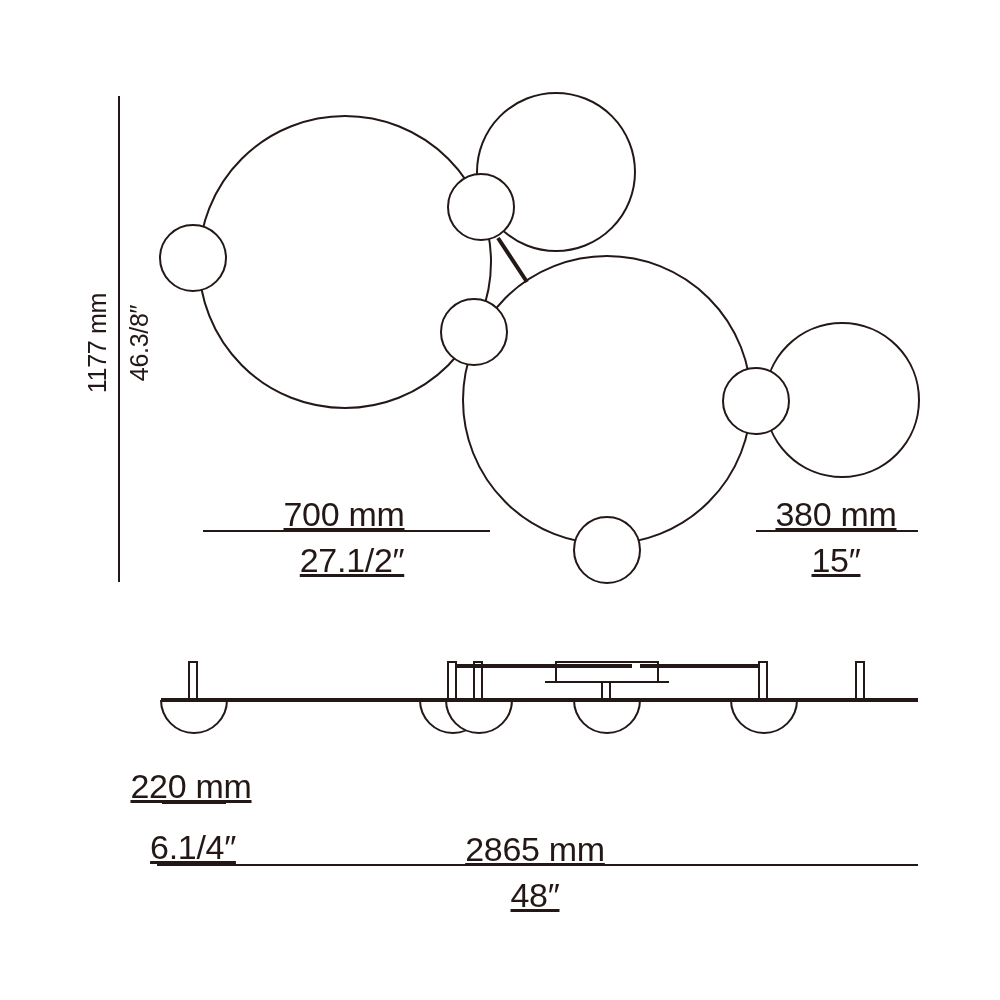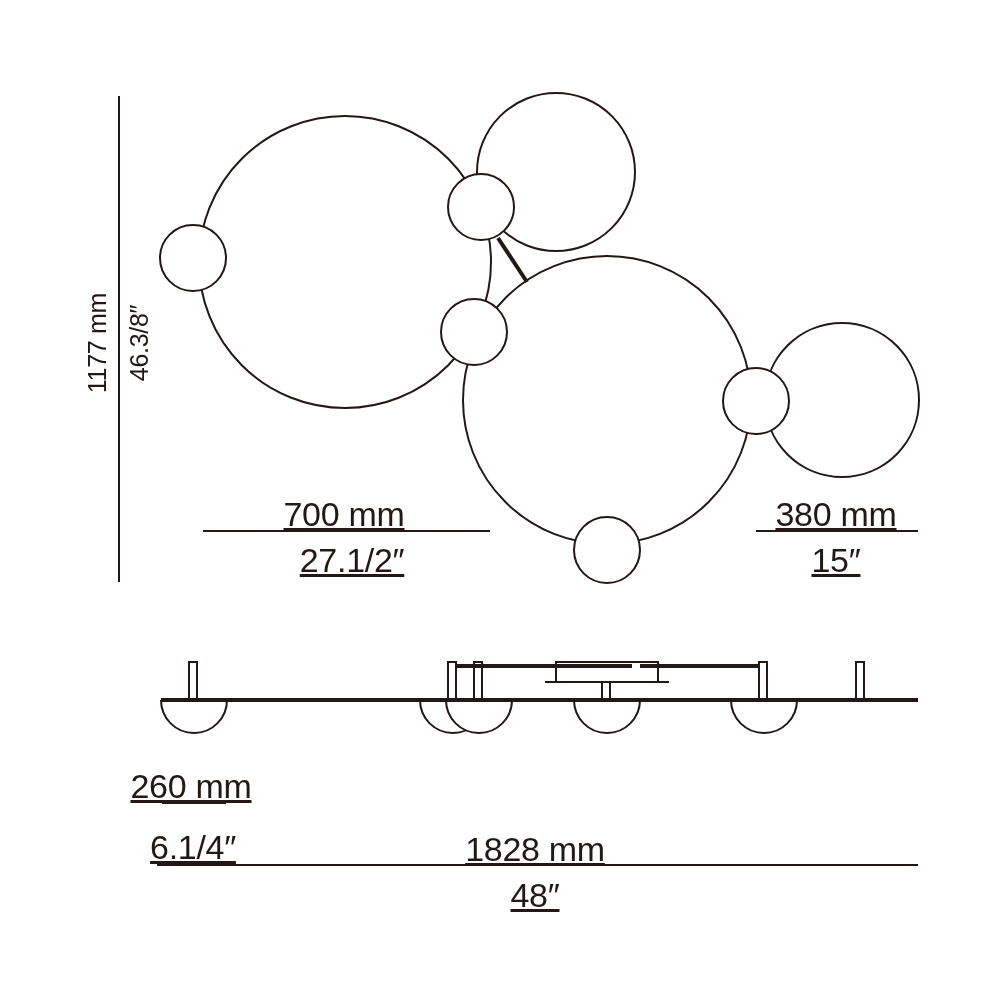--- a/index.html
+++ b/index.html
@@ -67,17 +67,17 @@
 
 <div class="vlbl" style="left:97px; top:343px;">1177 mm</div>
 <div class="vlbl" style="left:139px; top:343px;">46.3/8″</div>
 
 <div class="lbl" style="left:344px; top:497px;">700 mm</div>
 <div class="lbl" style="left:344px; top:543px;margin-left:8px;">27.1/2″</div>
 
 <div class="lbl" style="left:836px; top:497px;">380 mm</div>
 <div class="lbl" style="left:836px; top:543px;">15″</div>
 
-<div class="lbl" style="left:191px; top:769px;">260 mm</div>
+<div class="lbl" style="left:191px; top:769px;">220 mm</div>
 <div class="lbl" style="left:193px; top:814px;margin-top:16px;">6.1/4″</div>
 
-<div class="lbl" style="left:535px; top:832px;">1828 mm</div>
+<div class="lbl" style="left:535px; top:832px;">2865 mm</div>
 <div class="lbl" style="left:535px; top:878px;">48″</div>
 
 </body></html>

